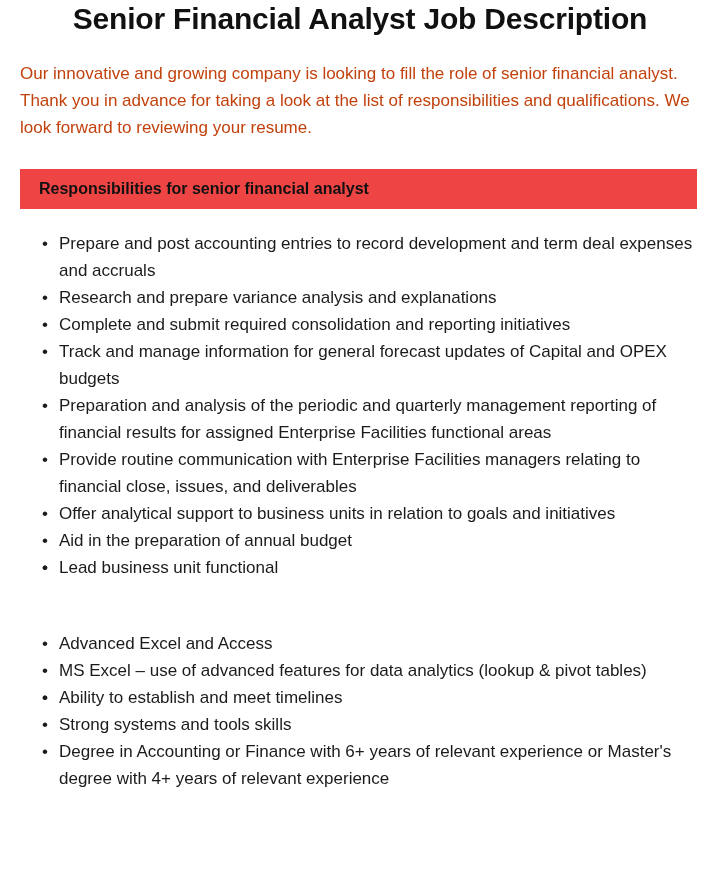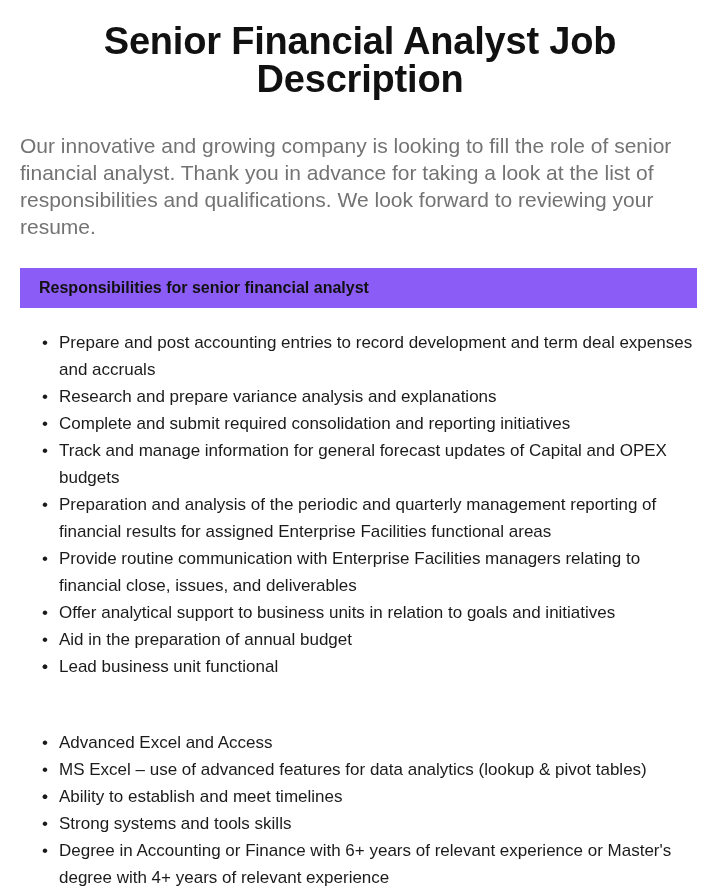--- a/index.html
+++ b/index.html
@@ -15,43 +15,43 @@
     overflow: hidden;
     -webkit-font-smoothing: antialiased;
   }
   .page {
     width: 720px;
     height: 895px;
     position: relative;
     box-sizing: border-box;
   }
   .doc-title {
-    font-size: 38px;
+    font-size: 30px;
     font-weight: bold;
     text-align: center;
     color: #111111;
     letter-spacing: -0.2px;
-    margin: 12px;
-    padding: 10px 20px 0 20px;
+    margin: 0;
+    padding: 0 20px 0 20px;
     line-height: 38px;
   }
   .intro {
-    font-size: 21px;
+    font-size: 17px;
     line-height: 27px;
-    color: #737373;
+    color: #c2410c;
     margin: 0;
     padding: 22px 28px 0 20px;
     text-align: left;
   }
   .section {
     margin: 0;
     padding: 0;
   }
   .section-header {
-    background: #8b5cf6;
+    background: #ef4444;
     margin: 0 23px 0 20px;
     height: 40px;
     display: flex;
     align-items: center;
     box-sizing: border-box;
     padding-left: 19px;
   }
   .section-header-text {
     font-size: 16px;
     font-weight: bold;

